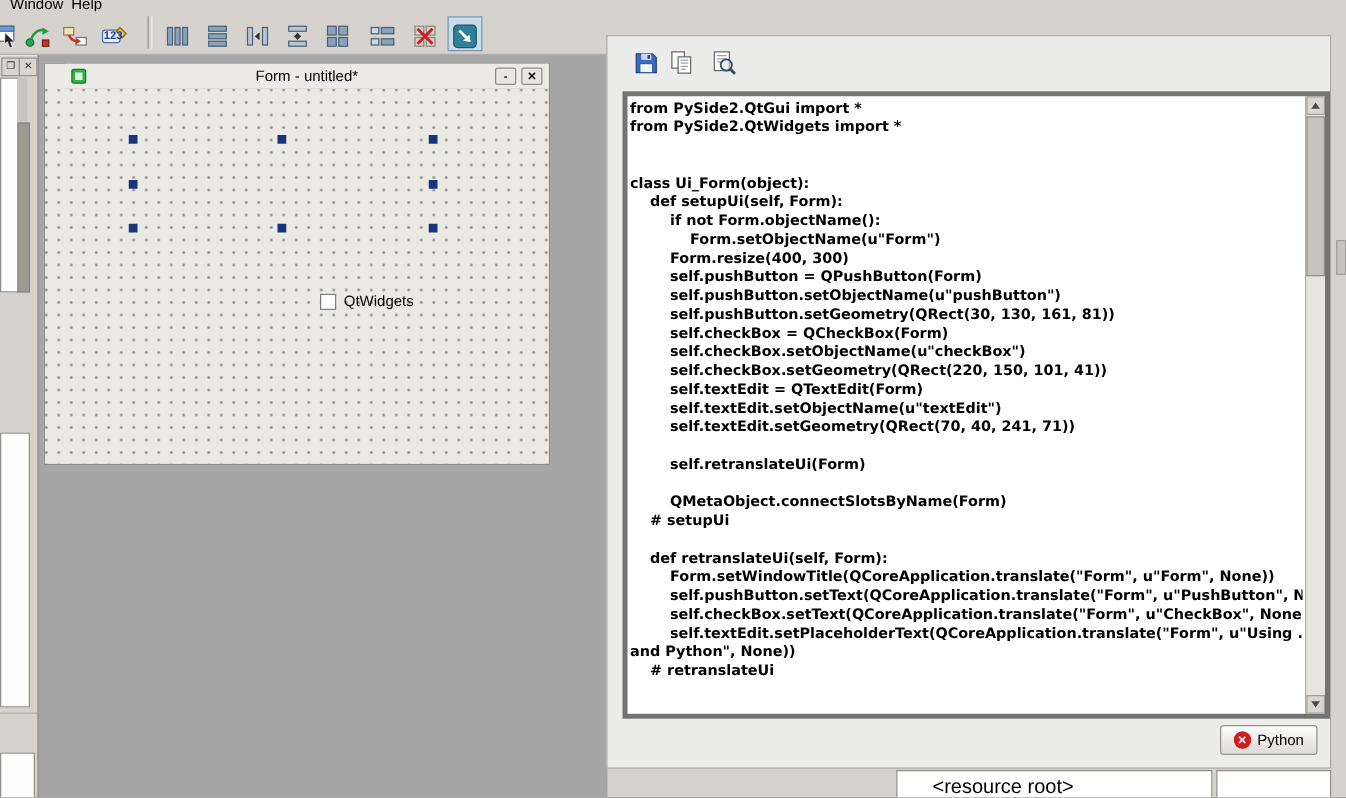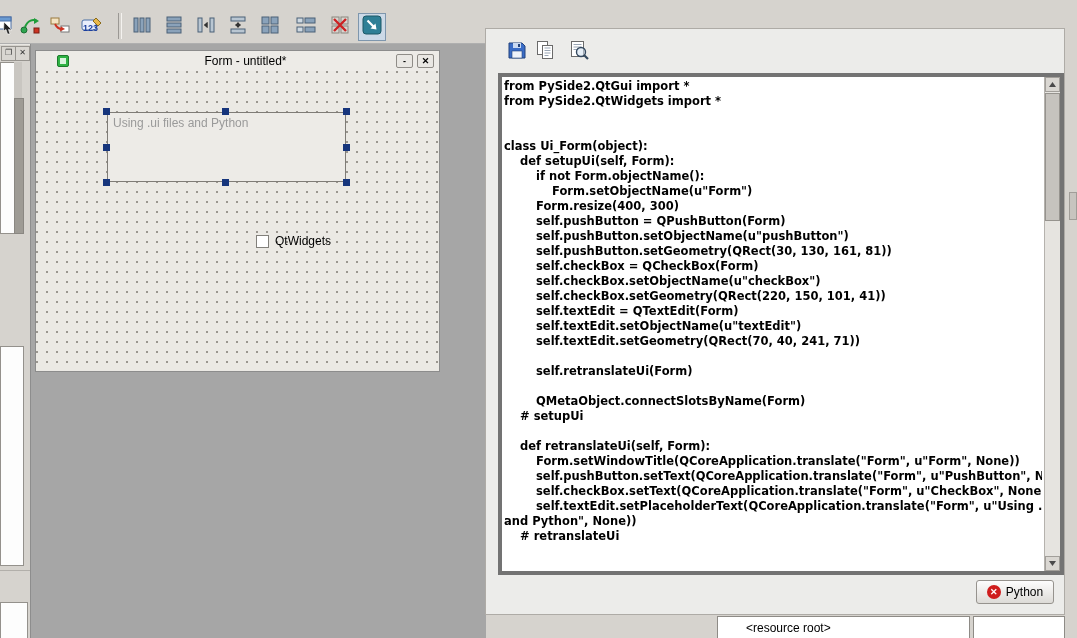--- a/index.html
+++ b/index.html
@@ -5,21 +5,21 @@
   html,body{margin:0;padding:0;background:#888;}
   .screen{position:relative;width:1077px;height:638px;overflow:hidden;
     background:#d6d3ce;font-family:"Liberation Sans",sans-serif;color:#000;}
   .abs{position:absolute;}
   
   .menubar{left:0;top:0;width:100%;height:9px;overflow:hidden;}
   .menubar span{position:absolute;top:-4px;font-size:12px;}
   
   .toolbar{left:0;top:9px;width:100%;height:35px;}
   .tbtn{position:absolute;top:4px;width:26px;height:26px;border:1px solid transparent;
-    display:flex;align-items:flex-start;justify-content:center;}
+    display:flex;align-items:flex-end;justify-content:center;}
   .tbtn.selected{background:#ccd9e7;border:1px solid #7e96ad;}
   .tsep{position:absolute;top:4px;width:2px;height:26px;
     border-left:1px solid #9b9894;border-right:1px solid #f4f2ef;}
   .num123{font-size:9px;font-weight:bold;color:#1c3f9e;}
   
   .toolbar-groove{left:0;top:43px;width:485px;height:1px;background:#aFAFaf;border-bottom:1px solid #e9e7e3;}
   .mdi{left:30px;top:44px;width:455px;height:594px;background:#a6a6a6;border-left:1px solid #8d8d8d;}
   
   .dockbtn{position:absolute;width:13px;height:13px;background:#d9d6d1;border:1px solid #979ema;
     border:1px solid #97948f;font-size:8px;line-height:11px;text-align:center;color:#333;}
@@ -67,28 +67,32 @@
   .varrow svg{display:block;}
   .vthumb{position:absolute;left:0px;top:16px;width:15px;height:128px;background:#c6c3be;
     border:1px solid #96938e;box-sizing:border-box;}
   .closebtn{position:absolute;right:10px;bottom:10px;width:78px;height:24px;
     background:linear-gradient(#fdfdfd,#dddbd7);border:1px solid #96938e;border-radius:3px;
     display:flex;align-items:center;justify-content:center;gap:5px;font-size:12px;box-sizing:border-box;}
   .redx{width:14px;height:14px;border-radius:50%;background:#cf1d1d;color:#fff;font-size:9px;
     font-weight:bold;line-height:14px;text-align:center;}
   
   .respanel{position:absolute;background:#fff;border:1px solid #8e8b86;box-sizing:border-box;}
-  .resroot{position:absolute;left:28px;top:4px;font-size:12px;text-align:center;}
+  .resroot{position:absolute;left:28px;top:4px;font-size:16px;text-align:center;}
   .fragment{position:absolute;background:#c7c4bf;border:1px solid #a09d98;box-sizing:border-box;}
 </style>
 </head>
 <body>
 
 <div class="screen">
 
+  <div class="abs menubar">
+    <span style="left:8px">Window</span>
+    <span style="left:57px">Help</span>
+  </div>
 
   <div class="abs toolbar">
     <div class="tbtn" style="left:-9px">
       <svg width="22" height="22">
         <rect x="2" y="3" width="15" height="12" fill="#ffffff" stroke="#4a6fa5"></rect>
         <rect x="2" y="3" width="15" height="4" fill="#6b9bd2" stroke="#4a6fa5"></rect>
         <path d="M10 8 L18 16 L14.5 15.5 L16 20 L13.5 20 L12 15.5 L9.5 17 Z" fill="#222" stroke="#fff" stroke-width="0.6"></path>
       </svg>
     </div>
     <div class="tbtn" style="left:16px">
@@ -196,23 +200,20 @@
 
   <div class="abs formwin">
     <div class="formtitle">
       <span class="winicon"></span>
       <span>Form - untitled*</span>
       <span class="capbtn" style="right:26px">-</span>
       <span class="capbtn" style="right:5px">✕</span>
     </div>
     <div class="formbody">
 
-      <div class="tedit">
-        <span class="ph">Using .ui files and Python</span>
-      </div>
       <div class="handle" style="left:67px;top:37px"></div>
       <div class="handle" style="left:186px;top:37px"></div>
       <div class="handle" style="left:307px;top:37px"></div>
       <div class="handle" style="left:67px;top:73px"></div>
       <div class="handle" style="left:307px;top:73px"></div>
       <div class="handle" style="left:67px;top:108px"></div>
       <div class="handle" style="left:186px;top:108px"></div>
       <div class="handle" style="left:307px;top:108px"></div>
 
 

